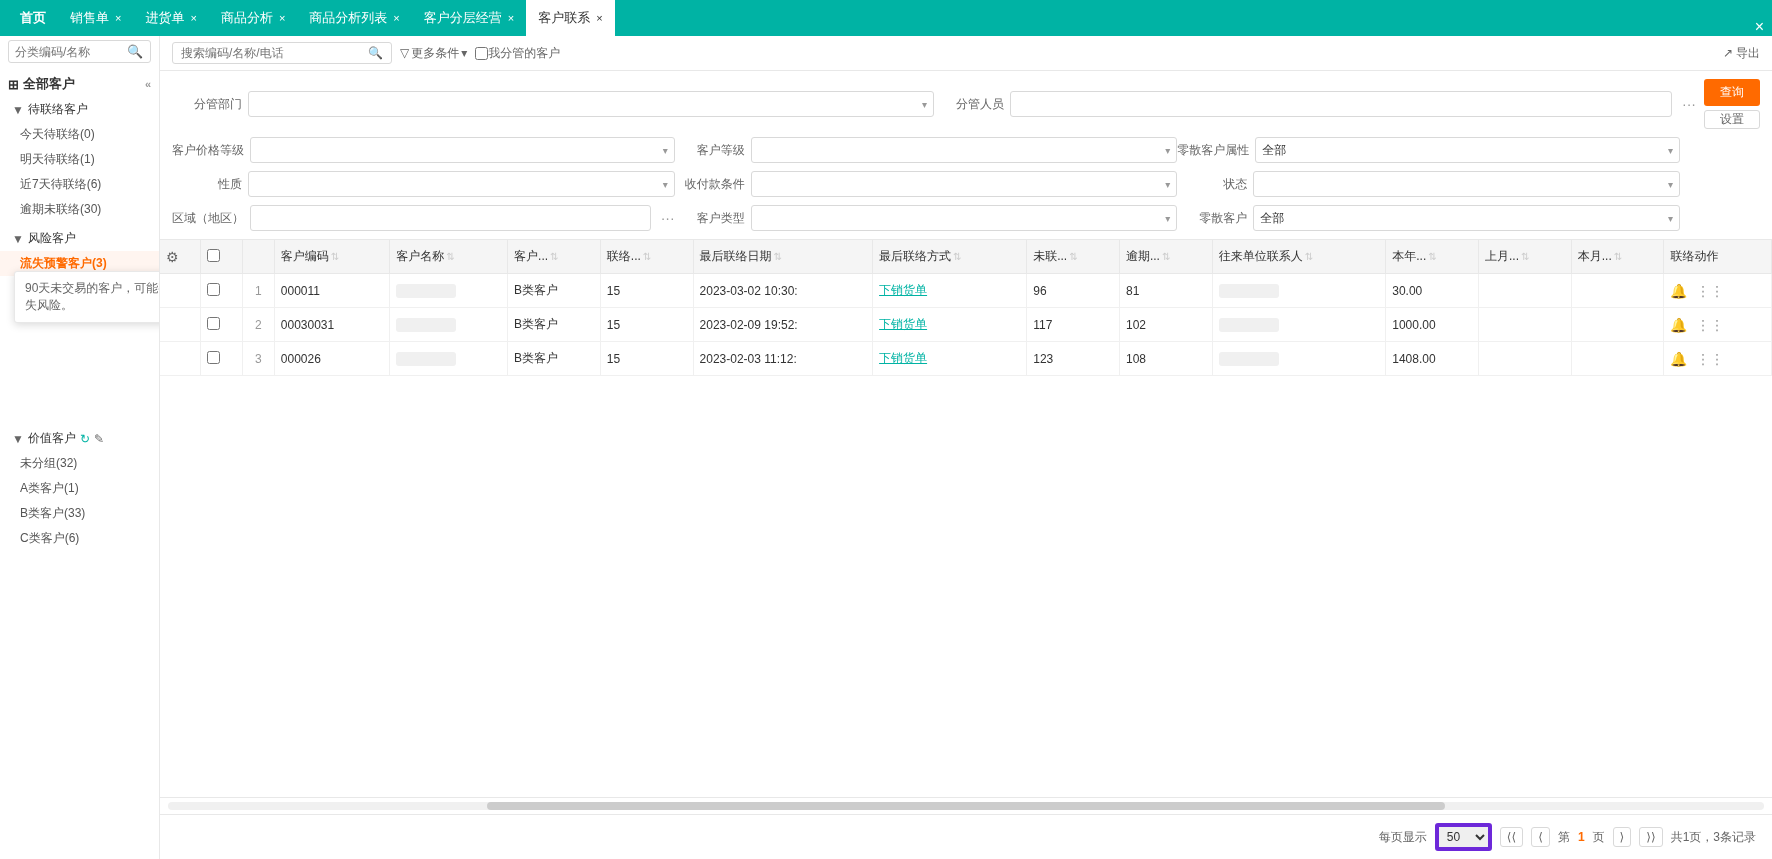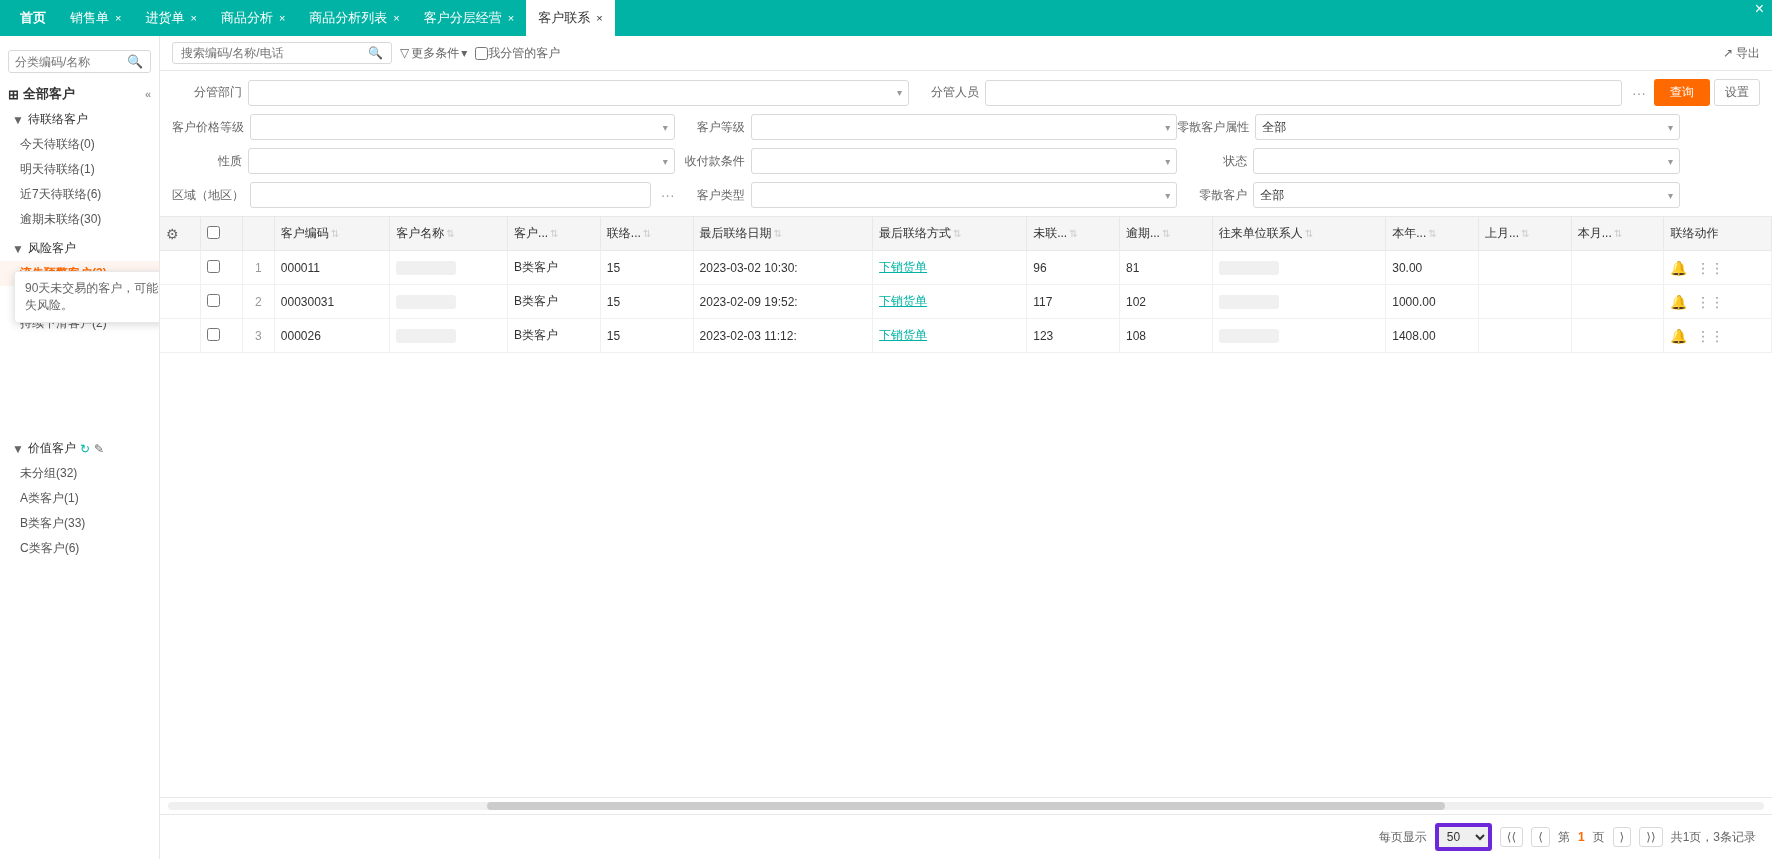--- a/index.html
+++ b/index.html
@@ -1,20 +1,20 @@
 <!DOCTYPE html>
 <html><head>
   <meta charset="utf-8">
   <style>
     * { box-sizing: border-box; margin: 0; padding: 0; }
     body { font-family: 'Microsoft YaHei', Arial, sans-serif; font-size: 12px; background: #f0f2f5; color: #333; }
 
     
     .top-nav {
-      display: flex; align-items: flex-start; background: #00b3a4; height: 36px; padding: 0 8px;
+      display: flex; align-items: flex-end; background: #00b3a4; height: 36px; padding: 0 8px;
     }
     .top-nav .nav-item {
       display: flex; align-items: center; padding: 0 12px; height: 36px; color: #fff;
       cursor: pointer; font-size: 13px; white-space: nowrap; position: relative;
     }
     .top-nav .nav-item.active {
       background: #fff; color: #333;
     }
     .top-nav .nav-item .close-icon {
       margin-left: 6px; color: inherit; font-size: 11px;
@@ -25,21 +25,21 @@
     }
 
     
     .main-layout {
       display: flex; height: calc(100vh - 36px); overflow: hidden;
     }
 
     
     .sidebar {
       width: 160px; min-width: 160px; background: #fff; border-right: 1px solid #e8e8e8;
-      overflow-y: auto; padding: 14px 0; position: relative;
+      overflow-y: auto; padding: 4px 0; position: relative;
     }
     .sidebar-search {
       display: flex; align-items: center; margin: 0 8px 8px; border: 1px solid #d9d9d9;
       border-radius: 3px; padding: 3px 6px; background: #fff;
     }
     .sidebar-search input {
       border: none; outline: none; font-size: 12px; width: 100%; background: transparent;
     }
     .sidebar-search .search-icon { color: #999; font-size: 13px; }
 
@@ -125,21 +125,21 @@
 
     .query-btn {
       background: #ff6a00; color: #fff; border: none; border-radius: 3px;
       padding: 5px 16px; font-size: 12px; cursor: pointer; white-space: nowrap;
     }
     .setting-btn {
       background: #fff; color: #666; border: 1px solid #d9d9d9; border-radius: 3px;
       padding: 0 10px; font-size: 12px; cursor: pointer; white-space: nowrap;
     }
     .filter-actions {
-      display: flex; flex-direction: row; gap: 4px; margin-left: 8px;
+      display: flex; flex-direction: column; gap: 4px; margin-left: 8px;
     }
 
     
     .table-area {
       flex: 1; overflow: auto; background: #fff; margin: 0;
     }
     table {
       width: 100%; border-collapse: collapse; font-size: 12px;
     }
     thead tr {

